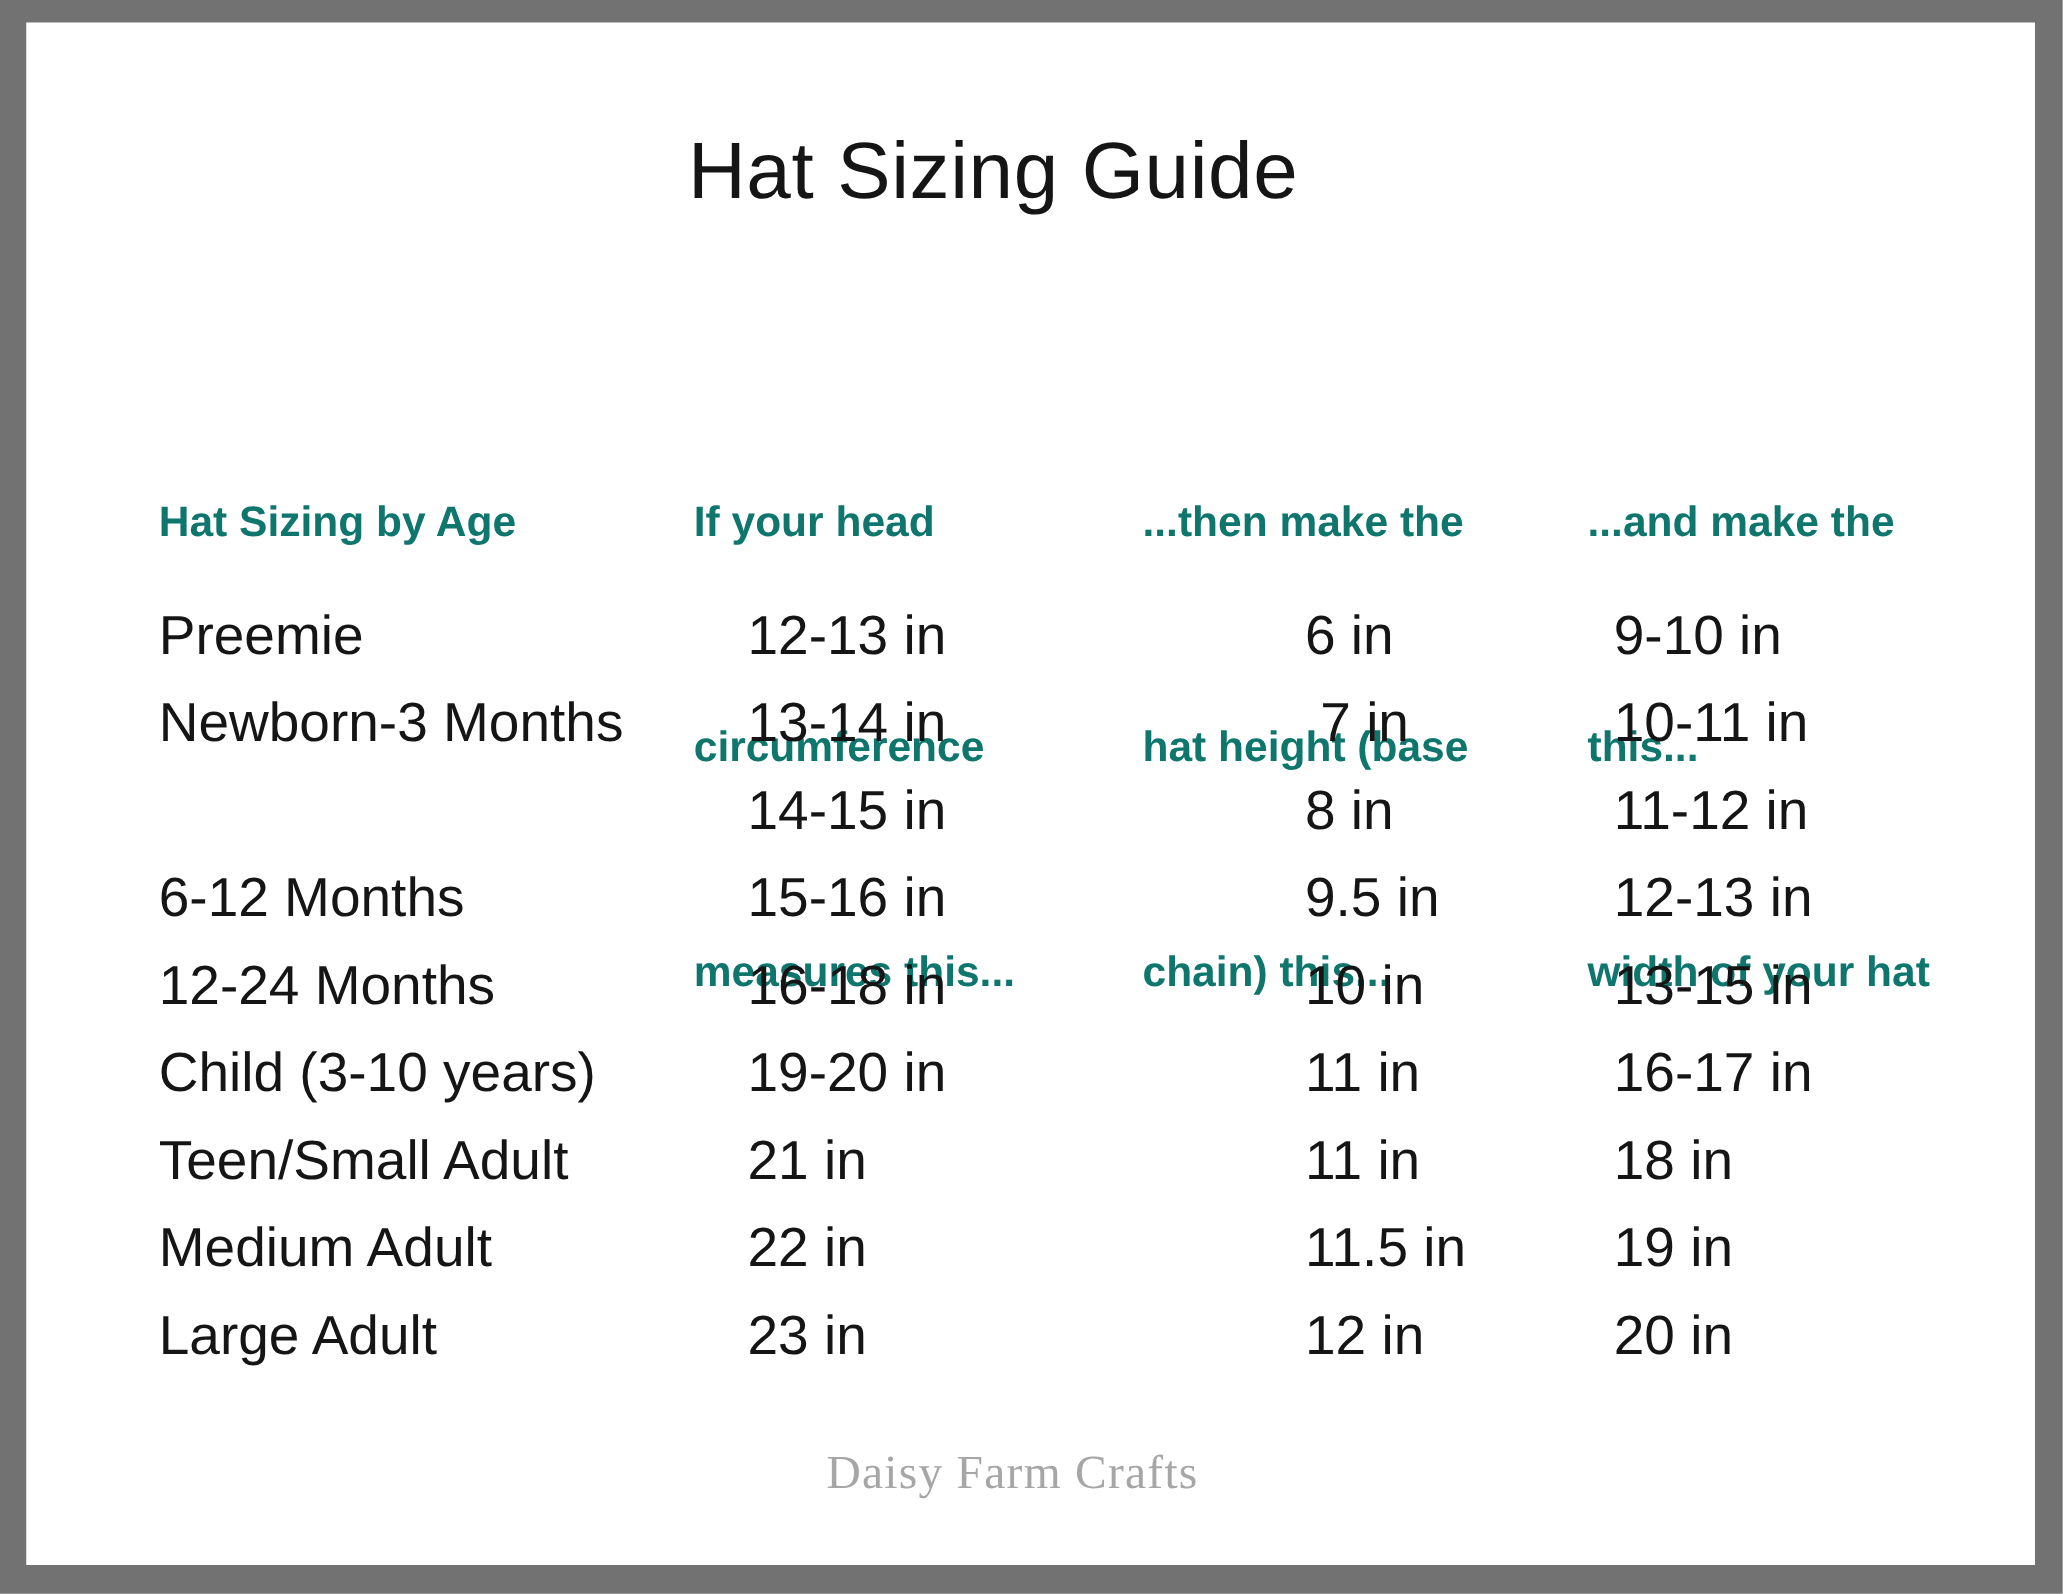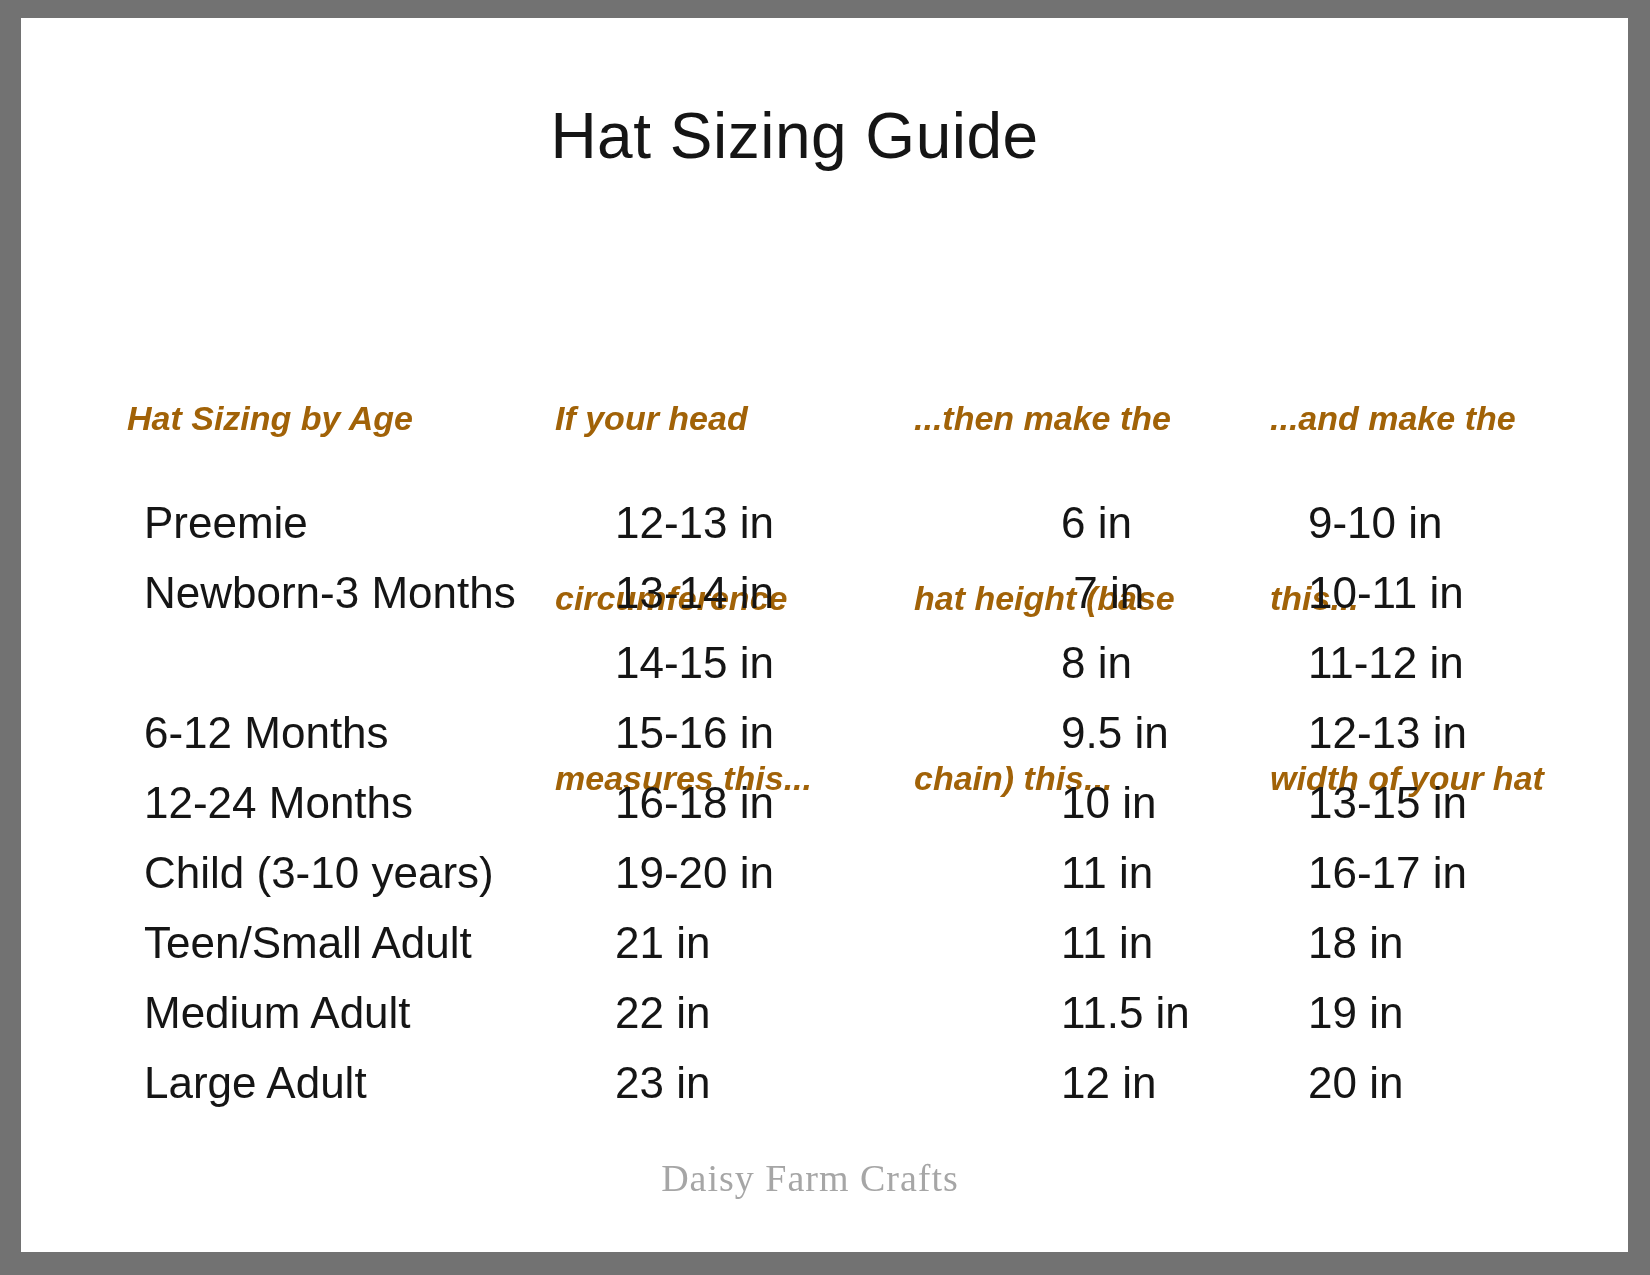--- a/index.html
+++ b/index.html
@@ -29,34 +29,32 @@
     line-height: 80px;
     letter-spacing: 0.5px;
     color: #151515;
   }
   .hcell {
     position: absolute;
     top: 250px;
     font-size: 34px;
     font-weight: bold;
     line-height: 60px;
-    color: #a16207;
+    color: #0f766e;
     white-space: pre;
-    font-style: italic;
   }
   .hcol1 { left: 106px; }
   .hcol2 { left: 534px; }
   .hcol3 { left: 893px; }
   .hcol4 { left: 1249px; }
   .rows {
     position: absolute;
-    top: 470px;
+    top: 456px;
     left: 0;
     width: 100%;
-    padding-left: 17px;
   }
   .row {
     position: relative;
     height: 70px;
     font-size: 44px;
     font-weight: 400;
     line-height: 70px;
     color: #151515;
   }
   .cell { position: absolute; top: 0; white-space: pre; }

